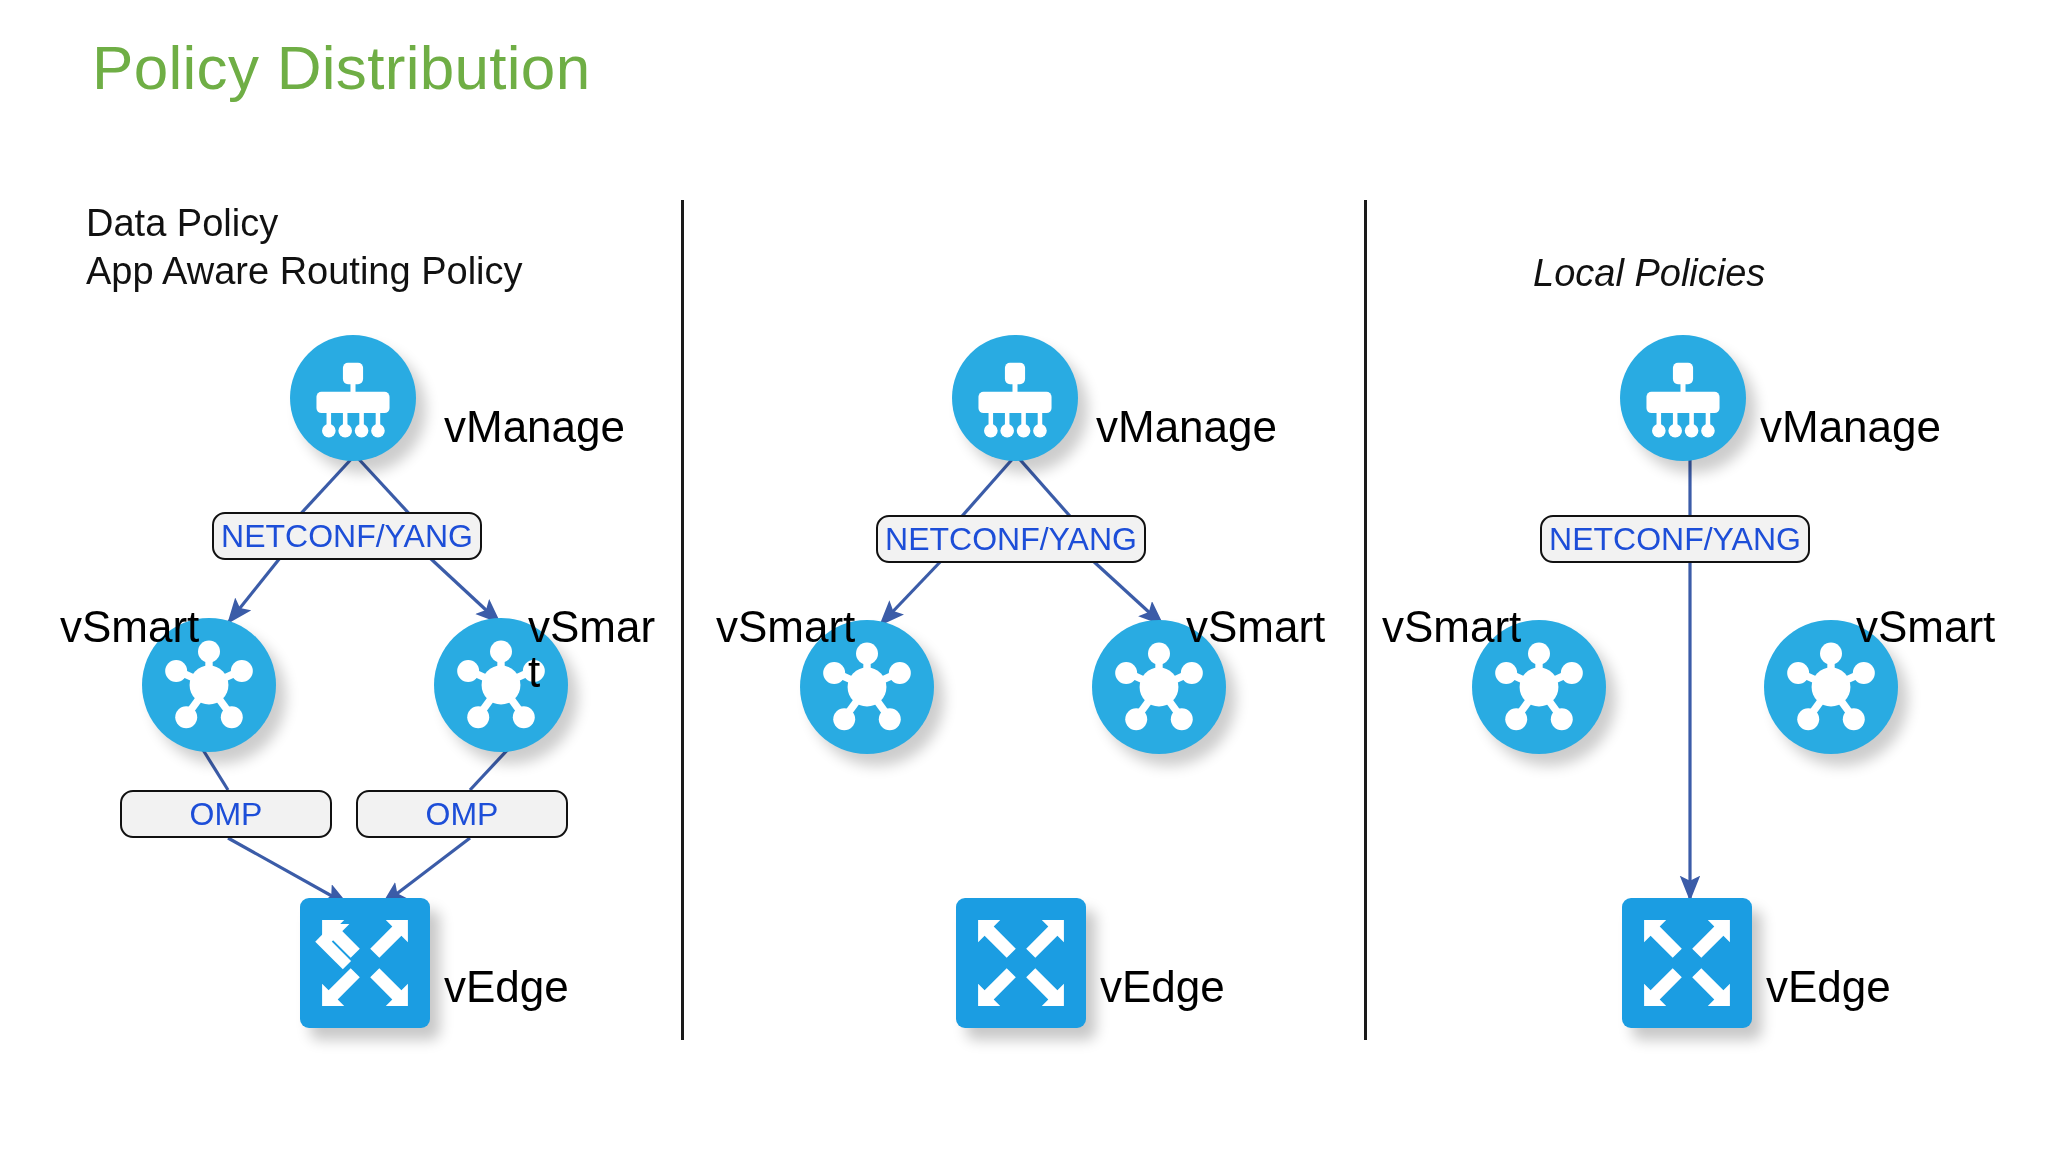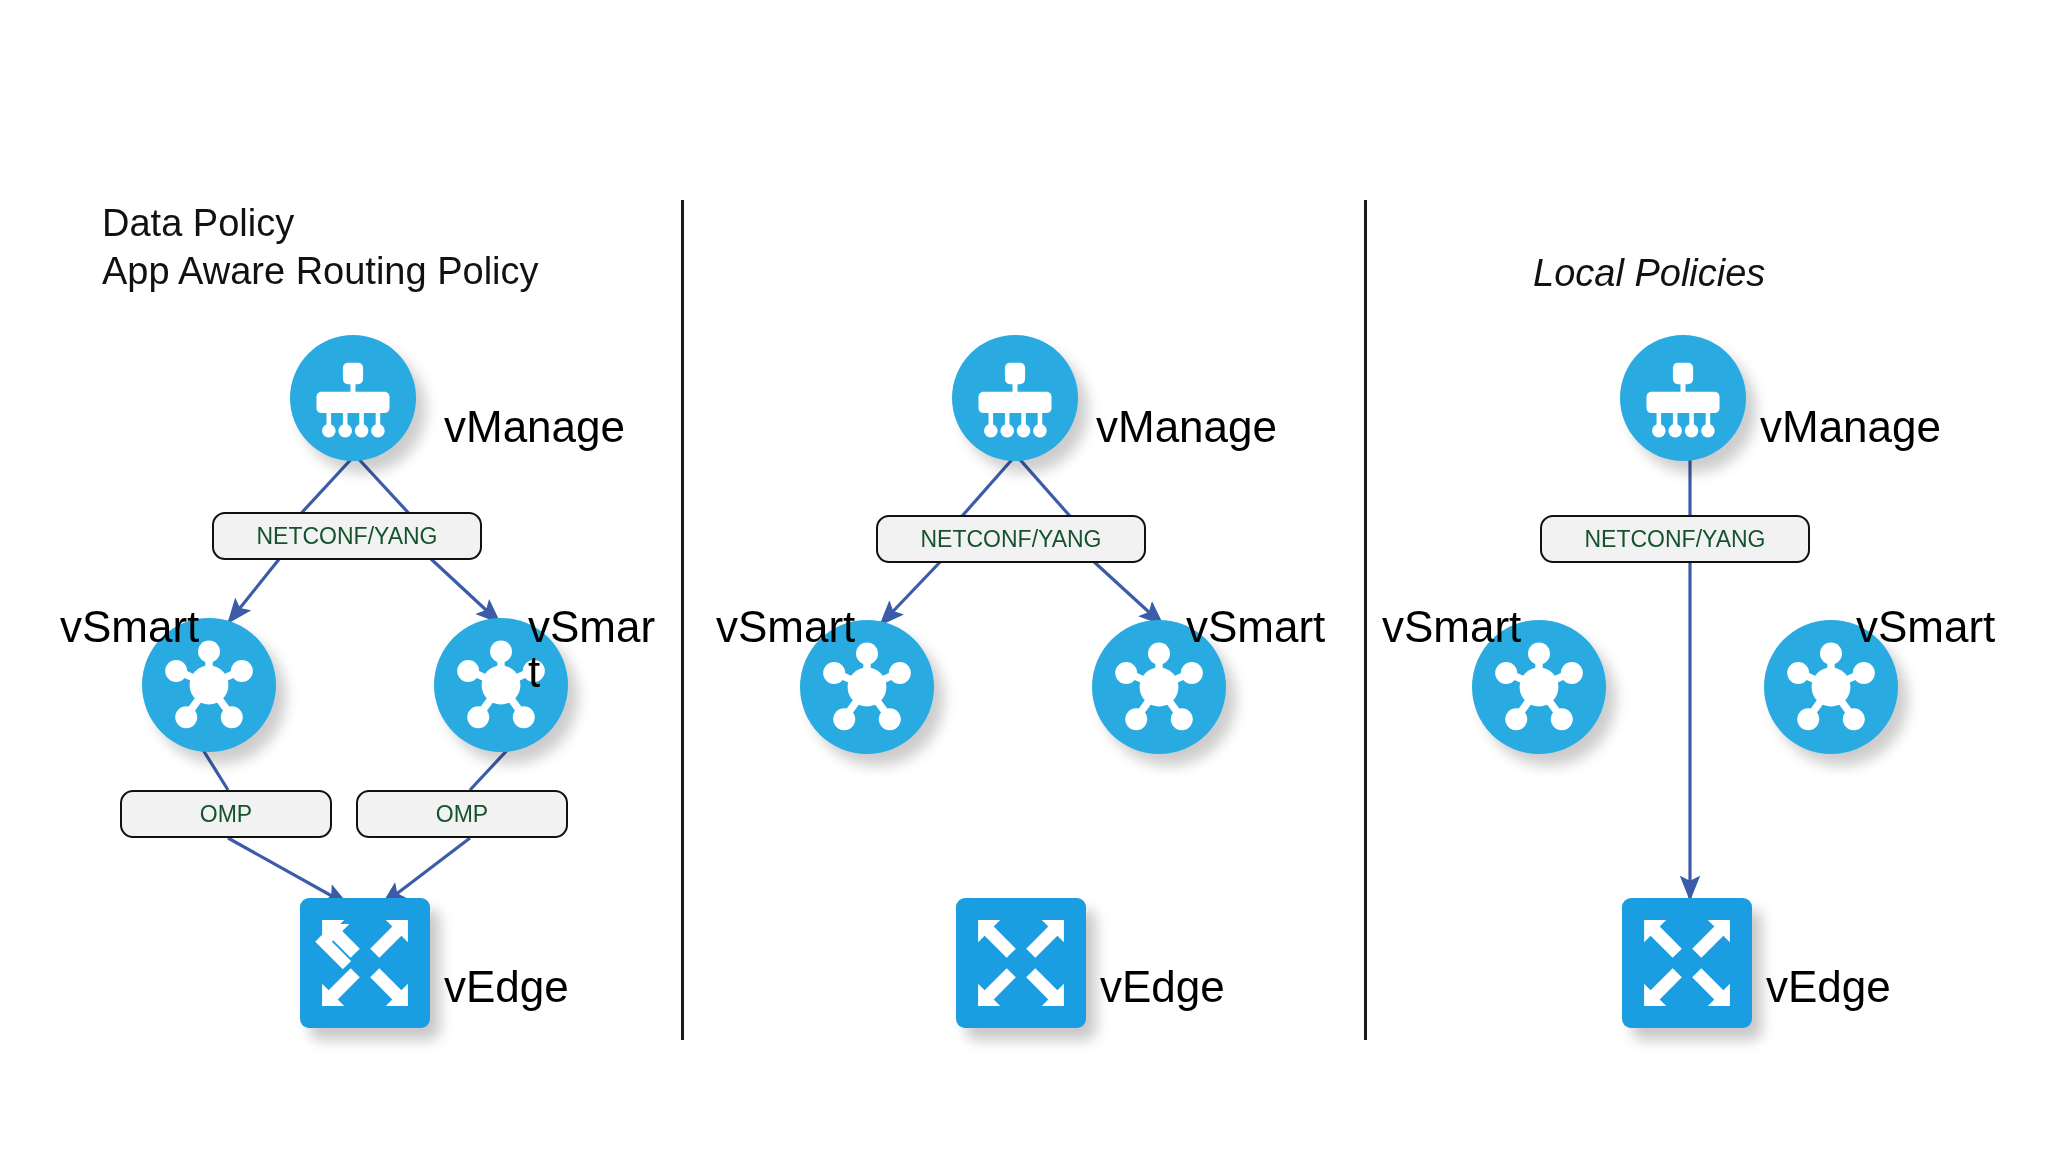--- a/index.html
+++ b/index.html
@@ -40,21 +40,21 @@
   #divider-2 { left: 1364px; }
 
   
   .col-heading {
     position: absolute;
     font-size: 38px;
     color: #111111;
     line-height: 1.25;
     white-space: pre-line;
   }
-  #heading-data   { left: 102px;  top: 200px; }
+  #heading-data   { left: 86px;  top: 200px; }
   #heading-ctrl   { left: 775px; top: 200px; }
   #heading-local  { left: 1533px; top: 250px; font-style: italic; }
 
   
   #connectors {
     position: absolute;
     left: 0; top: 0;
     width: 2048px;
     height: 1152px;
     pointer-events: none;
@@ -89,22 +89,22 @@
     white-space: normal;
     word-break: break-all;
   }
 
   
   .pill {
     position: absolute;
     background: #F2F2F2;
     border: 2.5px solid #111111;
     border-radius: 13px;
-    color: #14532d;
-    font-size: 23px;
+    color: #1d4ed8;
+    font-size: 32px;
     display: flex;
     align-items: center;
     justify-content: center;
     box-sizing: border-box;
     font-family: "Liberation Sans", sans-serif;
   }
 
   
   #footer-text {
     position: absolute;
@@ -121,20 +121,21 @@
     top: 1164px;
     font-size: 14px;
     color: #2b2b2b;
   }
 </style>
 </head>
 <body>
 
 <div id="slide">
 
+  <div id="slide-title">Policy Distribution</div>
 
   <div class="divider" id="divider-1"></div>
   <div class="divider" id="divider-2"></div>
 
   <div class="col-heading" id="heading-data">Data Policy
 App Aware Routing Policy</div>
   <div class="col-heading" id="heading-local">Local Policies</div>
 
   <svg id="connectors" viewBox="0 0 2048 1152" xmlns="http://www.w3.org/2000/svg">
     <defs>

